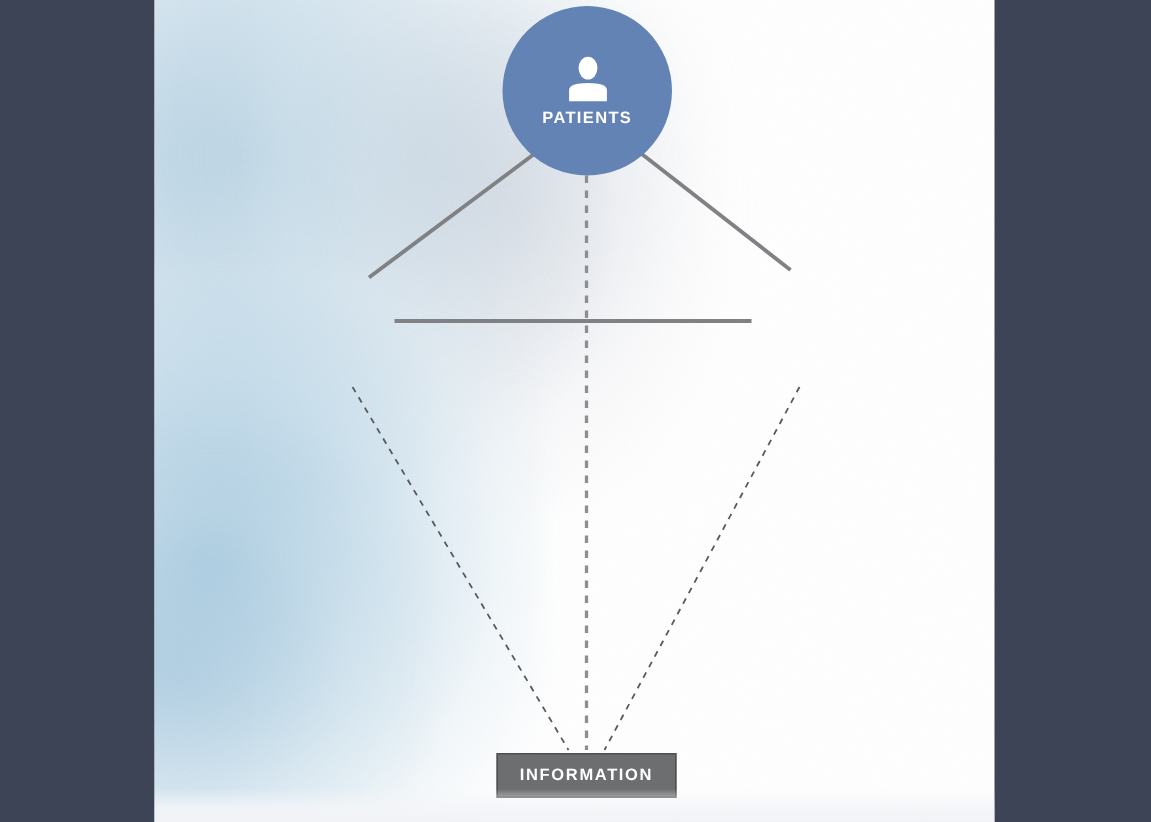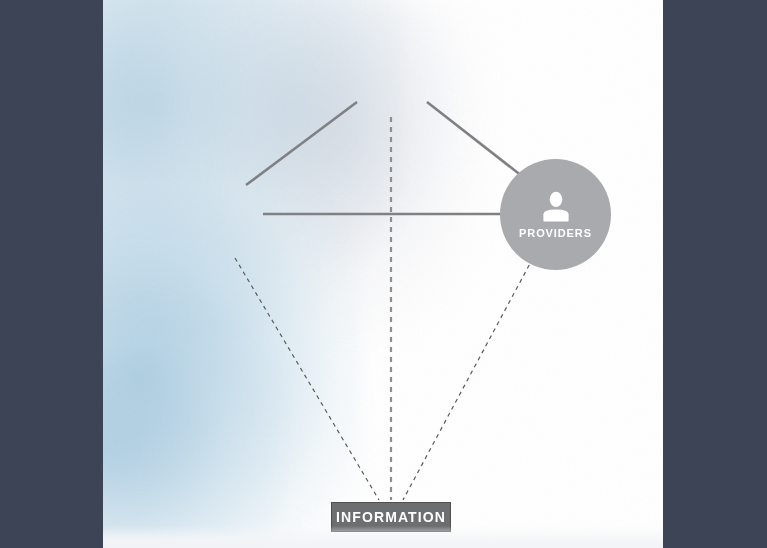--- a/index.html
+++ b/index.html
@@ -149,21 +149,21 @@
     width: 120px; height: 30px;
     background: #6d6e70;
     border: 1px solid #4e4f51;
     box-sizing: border-box;
     display: flex;
     align-items: center;
     justify-content: center;
   }
   #info-box .info-label {
     color: #ffffff;
-    font-size: 14px;
+    font-size: 11px;
     font-weight: bold;
     letter-spacing: 1.1px;
     white-space: nowrap;
   }
 </style>
 </head>
 <body>
 
 <div id="stage">
 
@@ -193,29 +193,29 @@
 
       <line x1="160" y1="214" x2="398" y2="214" stroke="#808184" stroke-width="2.6"></line>
 
       <line x1="288" y1="117" x2="288" y2="500" stroke="#8d8e92" stroke-width="2.2" stroke-dasharray="5 5"></line>
 
       <line x1="132" y1="258" x2="276" y2="500" stroke="#58595b" stroke-width="1.2" stroke-dasharray="4 4"></line>
 
       <line x1="430" y1="258" x2="300" y2="500" stroke="#58595b" stroke-width="1.2" stroke-dasharray="4 4"></line>
     </svg>
 
-
-
-    <div class="node" id="node-providers">
+    <div class="node" id="node-patients">
       <svg class="person" width="30" height="31" viewBox="0 0 30 31" xmlns="http://www.w3.org/2000/svg">
         <ellipse cx="15" cy="8.4" rx="6.3" ry="7.6" fill="#ffffff"></ellipse>
         <path d="M2.4 30.5 L2.4 23.2 Q2.4 18.4 15 18.4 Q27.6 18.4 27.6 23.2 L27.6 30.5 Z" fill="#ffffff"></path>
       </svg>
-      <div class="node-label">PROVIDERS</div>
+      <div class="node-label">PATIENTS</div>
     </div>
+
+
 
     <div id="info-box">
       <div class="info-label">INFORMATION</div>
     </div>
 
     <div class="bottom-band"></div>
   </div>
 </div>
 
 </body></html>

